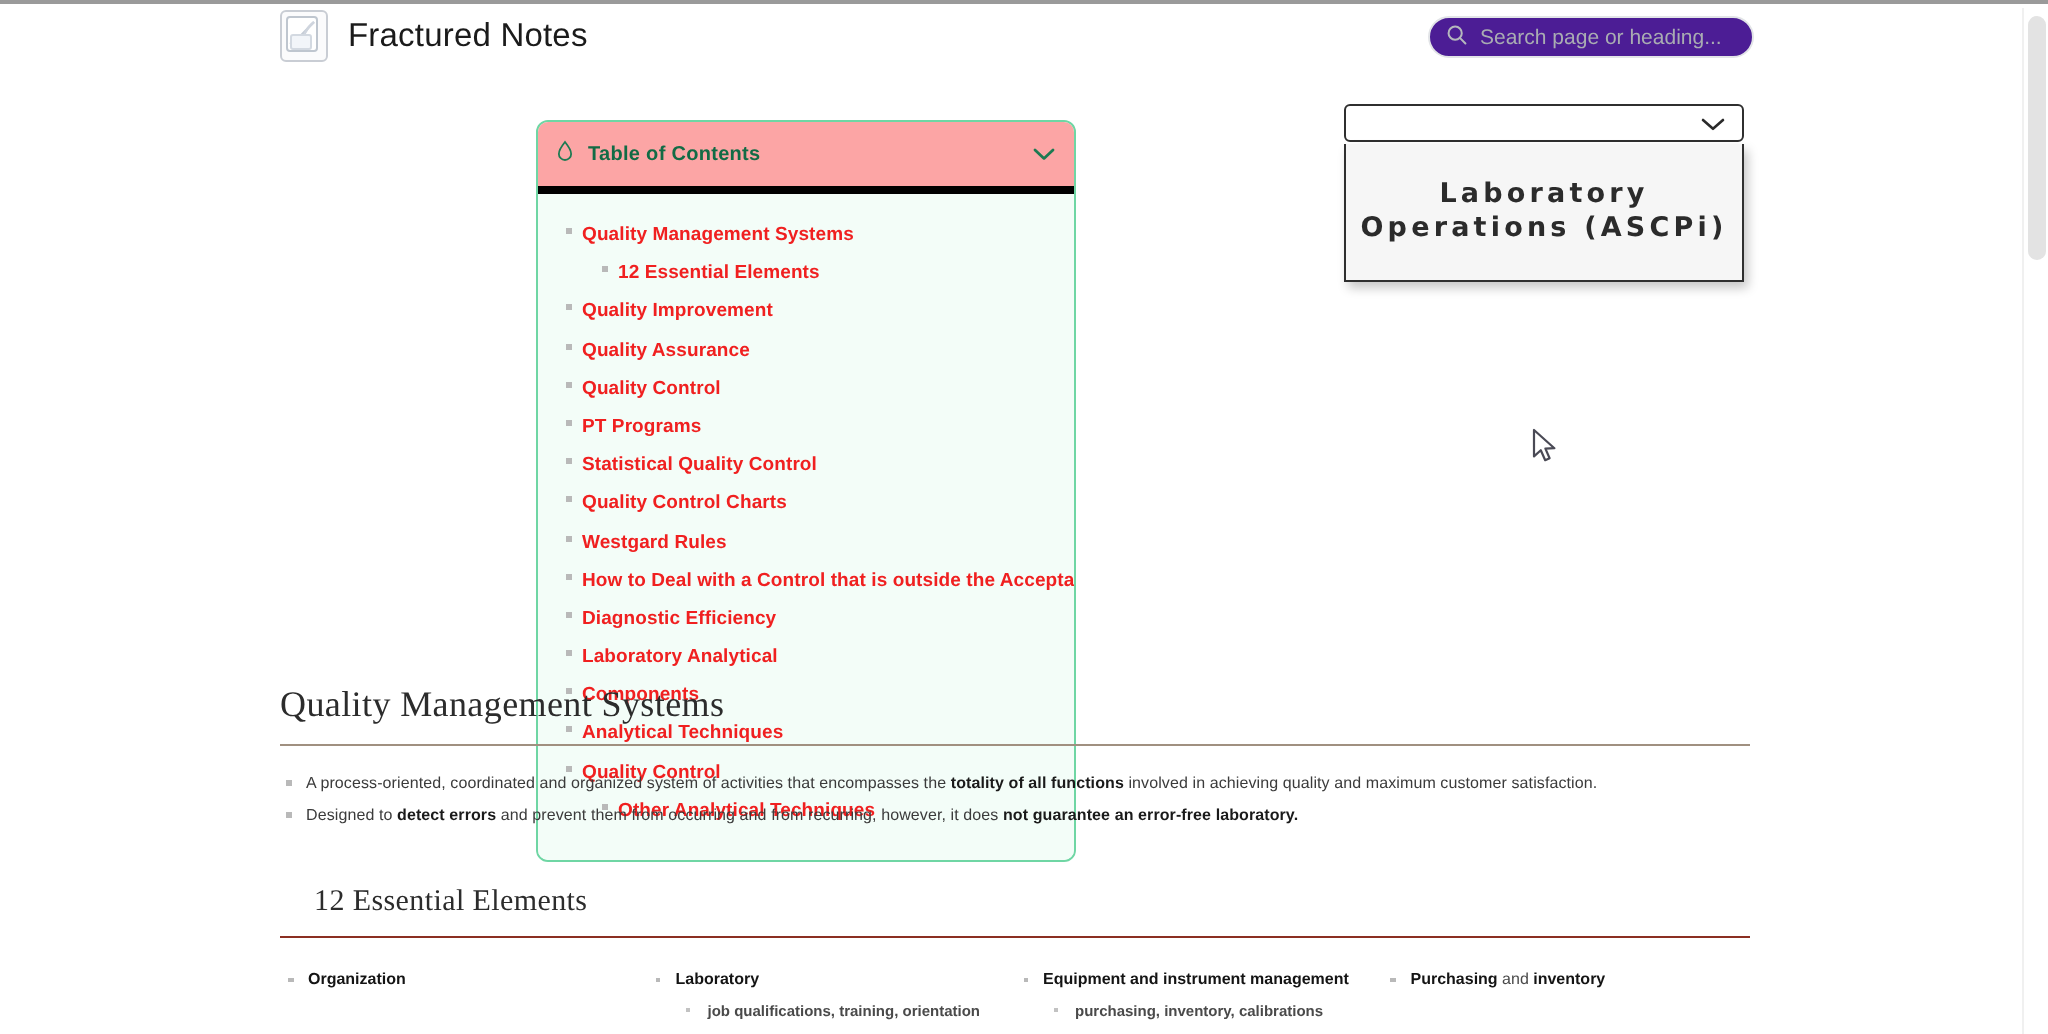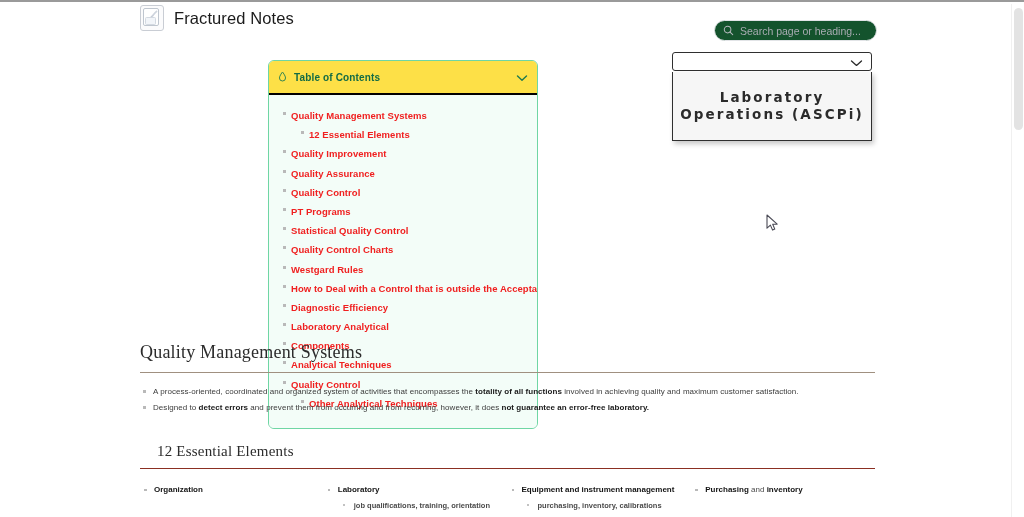--- a/index.html
+++ b/index.html
@@ -42,25 +42,25 @@
   .brand-title {
     font-size: 16.5px;
     font-weight: normal;
     color: #1b1b1b;
     letter-spacing: 0.1px;
     white-space: nowrap;
   }
 
   .search-wrap {
     position: absolute;
-    left: 714px; top: 18px;
+    left: 714px; top: 6px;
     width: 163px; height: 21px;
     border: 1px solid #e2e4e7;
     border-radius: 11px;
-    background: #14532d;
+    background: #4c1d95;
     display: flex; align-items: center;
     padding: 0 8px;
     gap: 6px;
   }
   .search-wrap svg { flex: none; }
   .search-input {
     border: none; outline: none;
     background: transparent;
     font-family: "Liberation Sans", sans-serif;
     font-size: 10.5px;
@@ -75,25 +75,25 @@
     position: absolute;
     left: 268px; top: 58px;
     width: 270px;
     border: 1px solid #6fd6a4;
     border-radius: 6px;
     background: #f3fdf8;
     overflow: hidden;
   }
   .toc-header {
     height: 26px;
-    background: #fde047;
+    background: #fca5a5;
     display: flex; align-items: center;
     padding: 16px 9px;
     gap: 7px;
-    border-bottom: 2px solid #000000;
+    border-bottom: 4px solid #000000;
     cursor: pointer;
   }
   .toc-header-title {
     font-size: 10px;
     font-weight: bold;
     color: #126b45;
     flex: 1;
     letter-spacing: 0.15px;
   }
   .toc-body {

